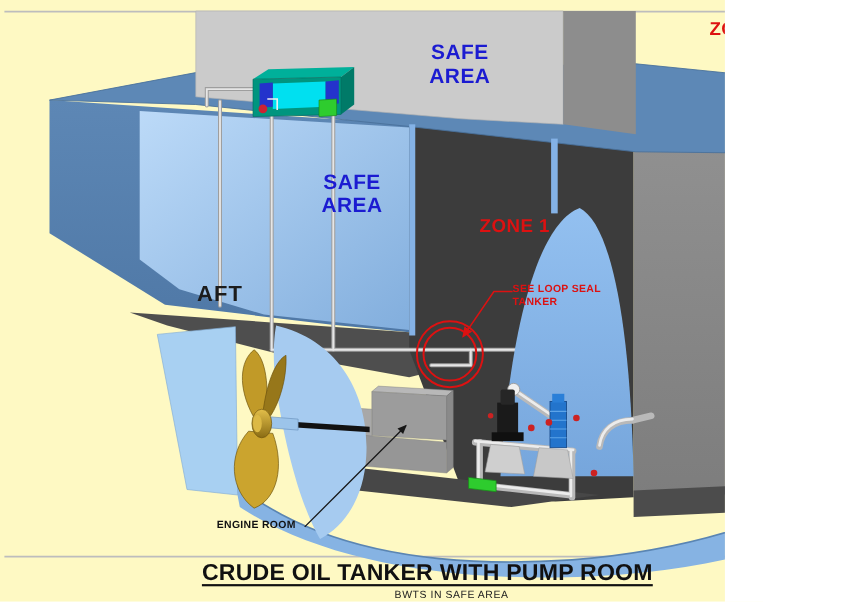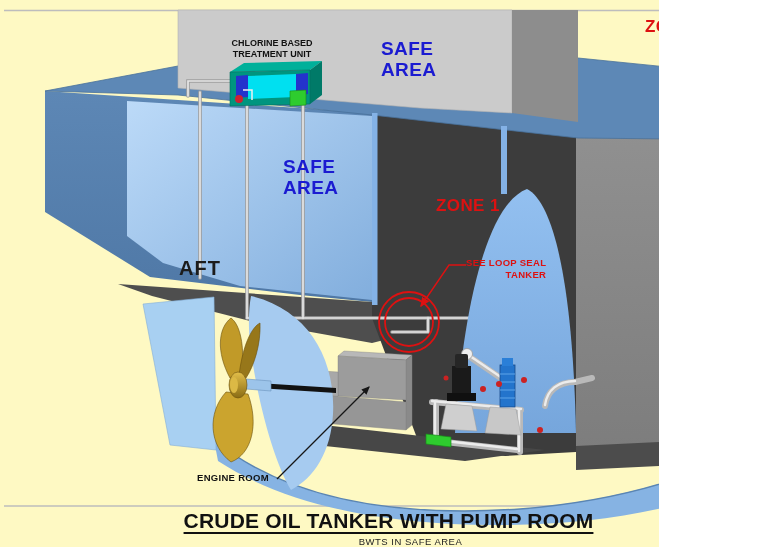--- a/index.html
+++ b/index.html
@@ -5,26 +5,26 @@
   html,body{margin:0;padding:0;background:#fff;}
   #stage{
     position:relative;width:659px;height:547px;background:#fef9c3;overflow:hidden;
     font-family:"Liberation Sans",sans-serif;
   }
   #drawing{position:absolute;left:0;top:0;width:777px;height:547px;}
   .lbl{position:absolute;white-space:nowrap;}
   .zone{font-size:17px;font-weight:bold;color:#dd1111;letter-spacing:.4px;}
   #zone1-top{left:645px;top:17px;width:86px;}
   #zone1-mid{left:436px;top:196px;}
-  .safe{font-size:19px;font-weight:bold;color:#1b1bd1;text-align:left;line-height:21px;letter-spacing:.4px;}
+  .safe{font-size:19px;font-weight:bold;color:#1b1bd1;text-align:center;line-height:21px;letter-spacing:.4px;}
   #safe-top{left:381px;top:38px;width:74px;}
   #safe-inner{left:283px;top:156px;width:74px;}
   #chlorine-lbl{left:215px;top:38px;width:114px;text-align:center;font-size:9px;line-height:11px;font-weight:bold;color:#111;}
   #aft-peak{left:158px;top:257px;width:84px;text-align:center;font-size:20px;line-height:23px;font-weight:bold;color:#1c1c1c;letter-spacing:1px;}
-  #loop-seal{left:466px;top:257px;font-size:9.5px;line-height:12px;font-weight:bold;color:#dd1111;letter-spacing:.3px;text-align:right;}
+  #loop-seal{left:466px;top:257px;font-size:9.5px;line-height:12px;font-weight:bold;color:#dd1111;letter-spacing:.3px;}
   #engine-room{left:197px;top:472px;font-size:9.5px;font-weight:bold;color:#111;letter-spacing:.3px;}
   #title-block{position:absolute;left:0;top:509px;width:777px;text-align:center;}
   #diagram-title{font-size:21px;font-weight:bold;color:#111;letter-spacing:.2px;
     text-decoration:underline;text-underline-offset:4px;text-decoration-thickness:1.5px;}
   #diagram-subtitle{margin-top:3px;font-size:9.5px;color:#222;letter-spacing:.5px;margin-left:44px;}
 </style>
 </head>
 <body>
 
 <div id="stage">
@@ -211,24 +211,20 @@
 
   <div class="lbl safe" id="safe-top">
     <div>SAFE</div>
     <div>AREA</div>
   </div>
   <div class="lbl safe" id="safe-inner">
     <div>SAFE</div>
     <div>AREA</div>
   </div>
 
-  <div class="lbl" id="chlorine-lbl">
-    <div>CHLORINE BASED</div>
-    <div>TREATMENT UNIT</div>
-  </div>
 
   <div class="lbl" id="aft-peak">
     <div>AFT</div>
   </div>
 
   <div class="lbl" id="loop-seal">
     <div>SEE LOOP SEAL</div>
     <div>TANKER</div>
   </div>
 

